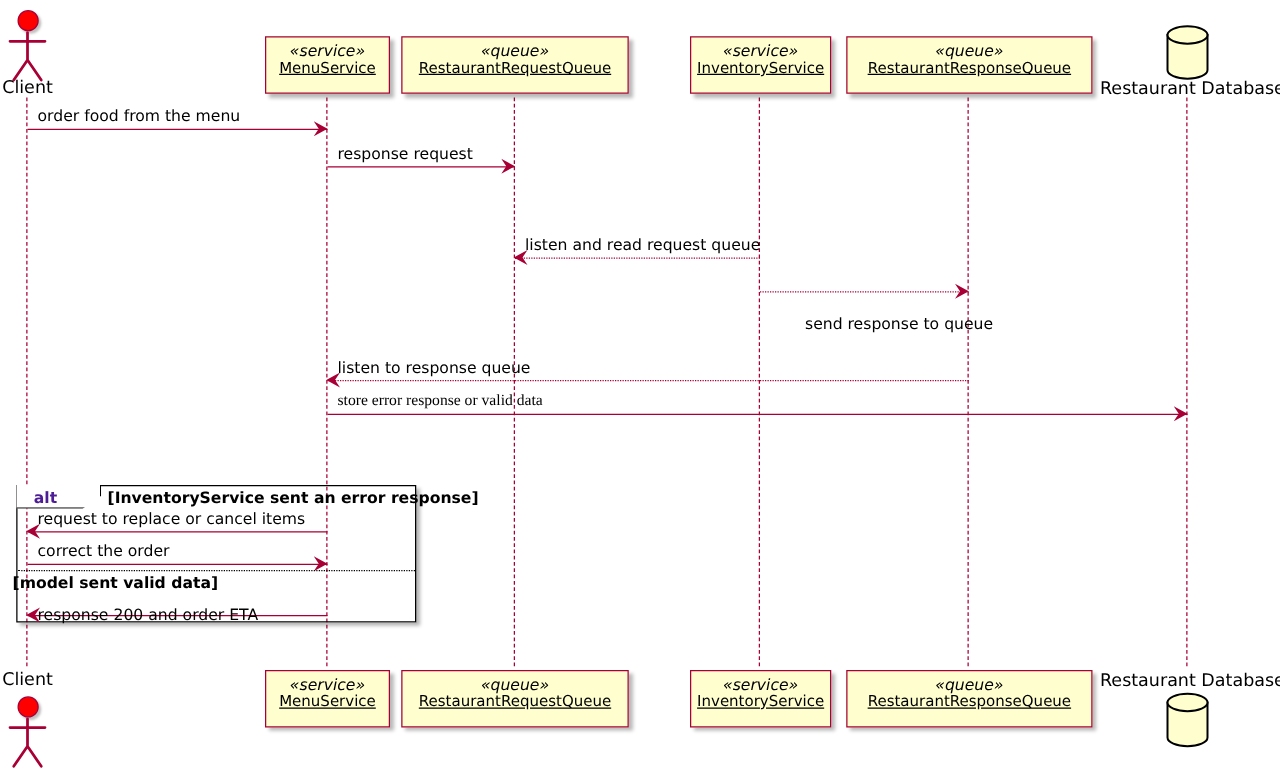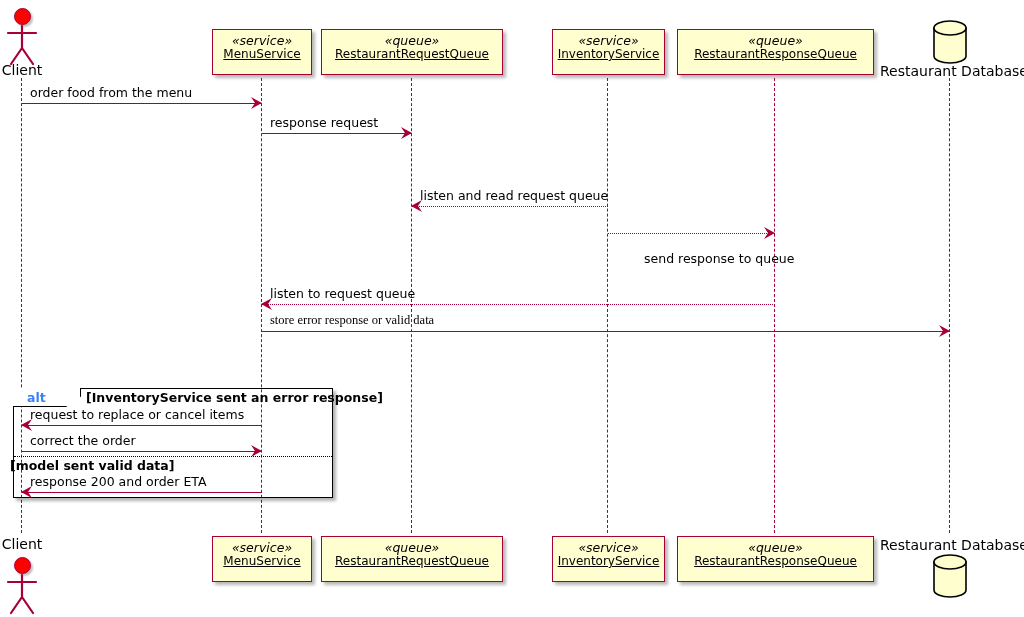--- a/index.html
+++ b/index.html
@@ -89,21 +89,21 @@
   }
   .alttab{
     position:absolute;
     border-right:1.5px solid #000;
     border-bottom:1.5px solid #000;
     box-sizing:border-box;
     background:#fff;
   }
   .alttab-label{
     position:absolute;
-    font-size:12.5px;font-weight:bold;color:#3b82f6;
+    font-size:12.5px;font-weight:bold;color:#4c1d95;
     white-space:nowrap;
   }
   .altcond{
     position:absolute;
     font-size:12.5px;font-weight:bold;color:#000;
     white-space:nowrap;
   }
   .altdiv{
     position:absolute;
     height:0;
@@ -197,21 +197,21 @@
     <div class="msg-label" style="left: 420px; top: 188px; text-align: center;">listen and read request queue</div>
     <div class="msg-line dotted" style="left: 608px; top: 233px; width: 167px;"></div>
     <svg width="12" height="14" class="arrowhead" style="position: absolute; left: 764px; top: 226px;">
       <path d="M0,1 L11,7 L0,13 L4,7 Z" fill="#A80036"></path>
     </svg>
     <div class="msg-label" style="left: 644px; top: 215px; margin-top: 36px;">send response to queue</div>
     <div class="msg-line dotted" style="left: 262px; top: 304px; width: 513px;"></div>
     <svg width="12" height="14" class="arrowhead" style="position: absolute; left: 261px; top: 297px;">
       <path d="M11,1 L0,7 L11,13 L7,7 Z" fill="#A80036"></path>
     </svg>
-    <div class="msg-label" style="left: 270px; top: 286px;">listen to request queue</div>
+    <div class="msg-label" style="left: 270px; top: 286px;">listen to response queue</div>
     <div class="msg-line" style="left: 262px; top: 331px; width: 688px;"></div>
     <svg width="12" height="14" class="arrowhead" style="position: absolute; left: 939px; top: 324px;">
       <path d="M0,1 L11,7 L0,13 L4,7 Z" fill="#A80036"></path>
     </svg>
     <div class="msg-label" style="left: 270px; top: 313px; font-family: Liberation Serif, serif;">store error response or valid data</div>
     <div class="altframe" style="left: 13px; top: 388px; width: 320px; height: 110px;"></div>
     <div class="alttab" style="left: 13px; top: 388px; width: 68px; height: 19px; clip-path: polygon(0px 0px, 100% 0px, 100% 45%, 78% 100%, 0px 100%);"></div>
     <div class="alttab-label" style="left: 27px; top: 390px;">alt</div>
     <div class="altcond" style="left: 86px; top: 390px;">[InventoryService sent an error response]</div>
     <div class="msg-line" style="left: 22px; top: 425px; width: 240px;"></div>
@@ -223,14 +223,14 @@
     <svg width="12" height="14" class="arrowhead" style="position: absolute; left: 251px; top: 444px;">
       <path d="M0,1 L11,7 L0,13 L4,7 Z" fill="#A80036"></path>
     </svg>
     <div class="msg-label" style="left: 30px; top: 433px;">correct the order</div>
     <div class="altdiv" style="left: 14px; top: 456px; width: 318px;"></div>
     <div class="altcond" style="left: 10px; top: 458px;">[model sent valid data]</div>
     <div class="msg-line" style="left: 22px; top: 492px; width: 240px;"></div>
     <svg width="12" height="14" class="arrowhead" style="position: absolute; left: 21px; top: 485px;">
       <path d="M11,1 L0,7 L11,13 L7,7 Z" fill="#A80036"></path>
     </svg>
-    <div class="msg-label" style="left: 30px; top: 474px;">response 200 and order ETA</div>
+    <div class="msg-label" style="left: 30px; top: 484px;">response 200 and order ETA</div>
   </div>
 
 </body></html>

